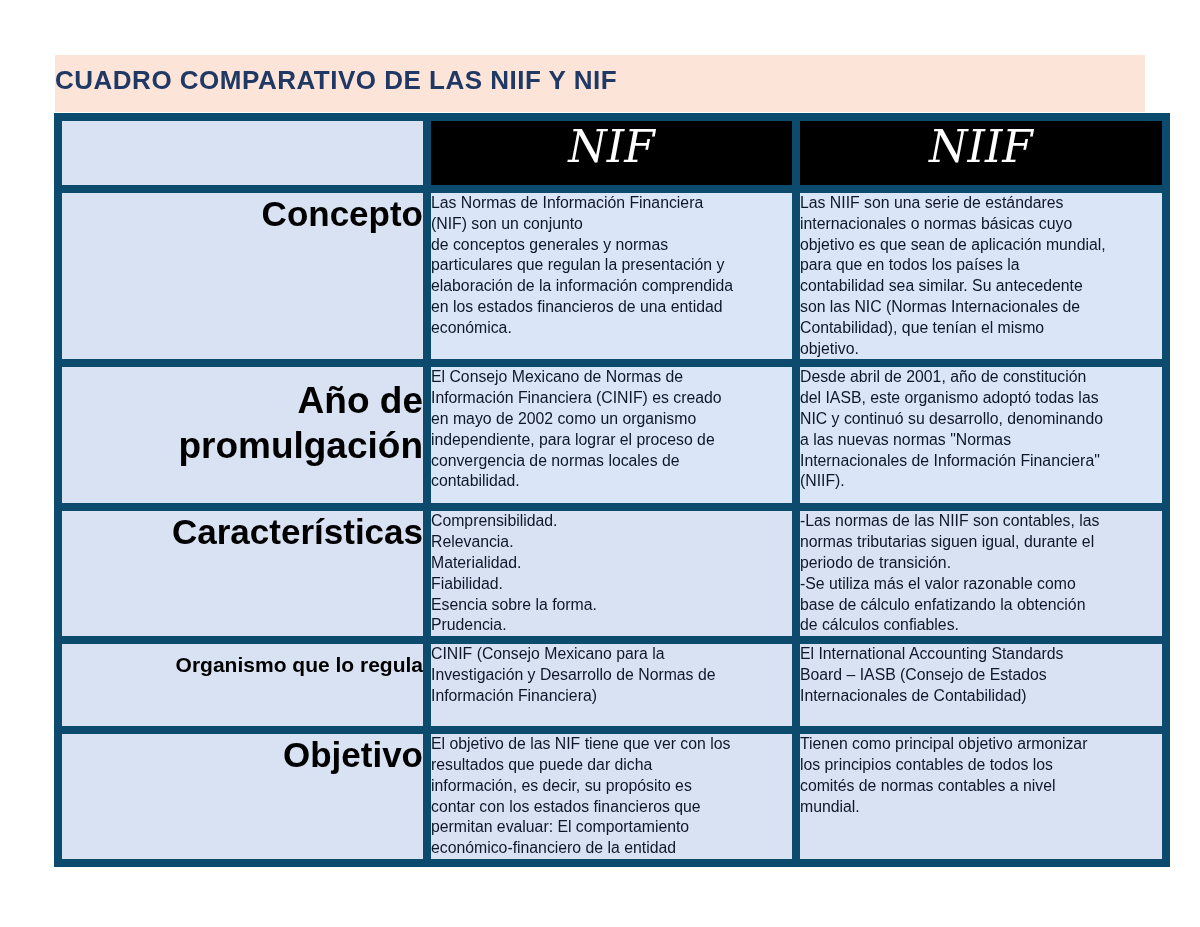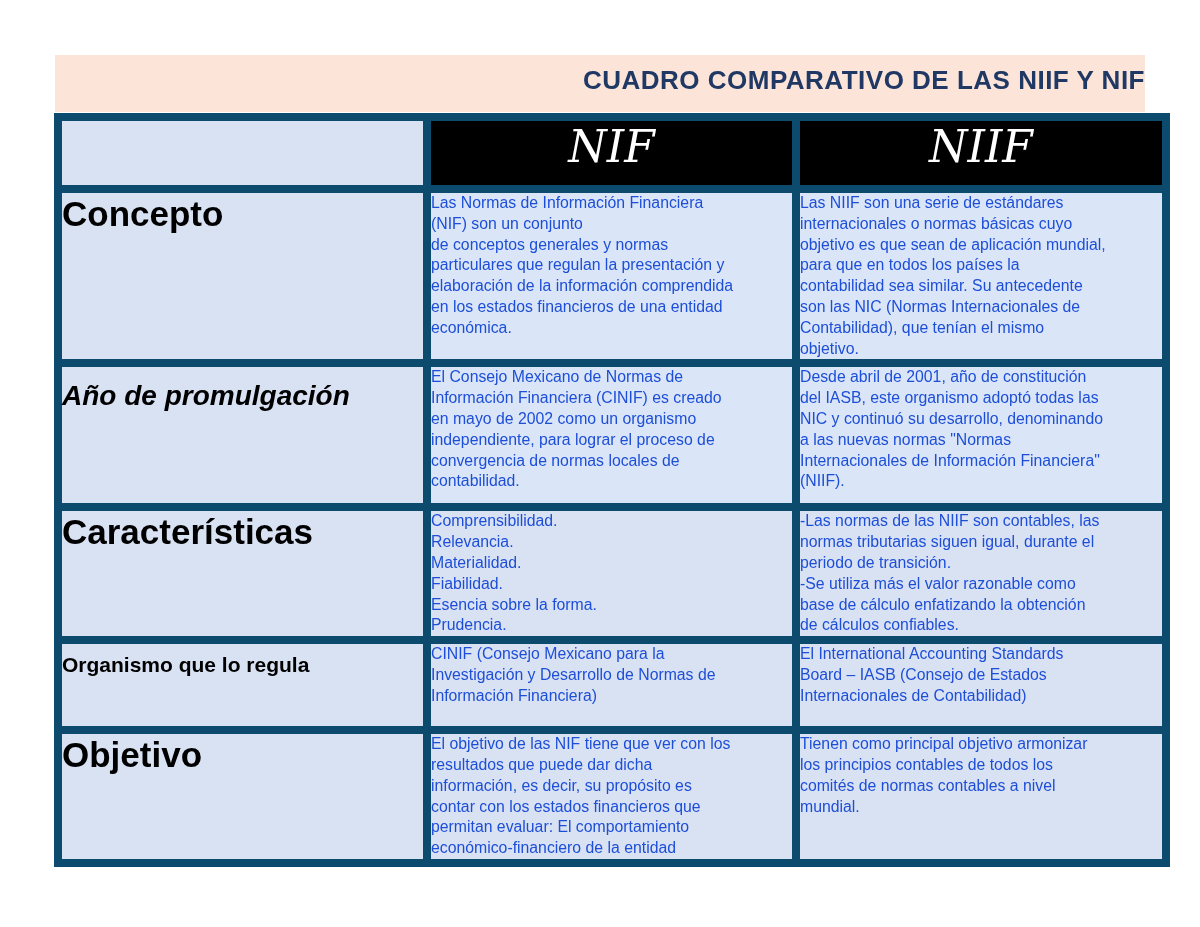--- a/index.html
+++ b/index.html
@@ -1,20 +1,20 @@
 <!DOCTYPE html>
 <html><head>
   <meta charset="utf-8">
   <style>
     html, body { margin: 0; padding: 0; background: #ffffff; }
     body { width: 1200px; height: 927px; position: relative; overflow: hidden; font-family: "Liberation Sans", sans-serif; }
     .title-band {
       position: absolute; left: 55px; top: 55px; width: 1090px; height: 57px;
       background: #fce4d8;
-      display: flex; align-items: center; justify-content: flex-end;
+      display: flex; align-items: center; justify-content: flex-start;
     }
     .title-band h1 {
       margin: 0; font-family: "Liberation Sans", sans-serif; font-weight: bold;
       font-size: 26px; color: #1f3864; letter-spacing: 0.5px;
       position: relative; top: -3px;
     }
     table.compare {
       position: absolute; left: 54px; top: 113px; width: 1108px;
       border-collapse: collapse; table-layout: fixed;
     }
@@ -25,27 +25,27 @@
     col.c2 { width: 369px; }
     col.c3 { width: 370px; }
     .hdr-blank { background: #d9e2f3; height: 64px; }
     .hdr-col {
       background: #000000; color: #ffffff; height: 64px;
       font-family: "DejaVu Serif", serif; font-style: italic; font-weight: normal;
       font-size: 44px; text-align: center; vertical-align: middle;
     }
     .row-label {
       background: #d9e2f3; font-family: "Liberation Sans", sans-serif; font-weight: bold;
-      color: #000; text-align: left; font-size: 35px; line-height: 1.2; padding-top: 4px;
+      color: #000; text-align: right; font-size: 35px; line-height: 1.2; padding-top: 4px;
     }
     .row-label.small { font-size: 21px; padding-top: 8px; }
-    .row-label.long { font-size: 28px; padding-top: 12px; font-style: italic; }
+    .row-label.long { font-size: 37px; padding-top: 12px; }
     .cell {
       background: #dae6f7; font-family: "Liberation Sans", sans-serif; font-size: 15.8px;
-      line-height: 20.8px; color: #1d4ed8; padding: 2px 8px 0 8px; white-space: pre-line;
+      line-height: 20.8px; color: #0f172a; padding: 2px 8px 0 8px; white-space: pre-line;
     }
     .cell.alt { background: #d9e2f3; }
     tr.r-concepto td { height: 165px; }
     tr.r-anio td { height: 124px; }
     tr.r-carac td { height: 124px; margin-left: 36px; }
     tr.r-org td { height: 74px; }
     tr.r-obj td { height: 124px; }
     tr.r-imp td { height: 56px; }
   </style>
 </head>

